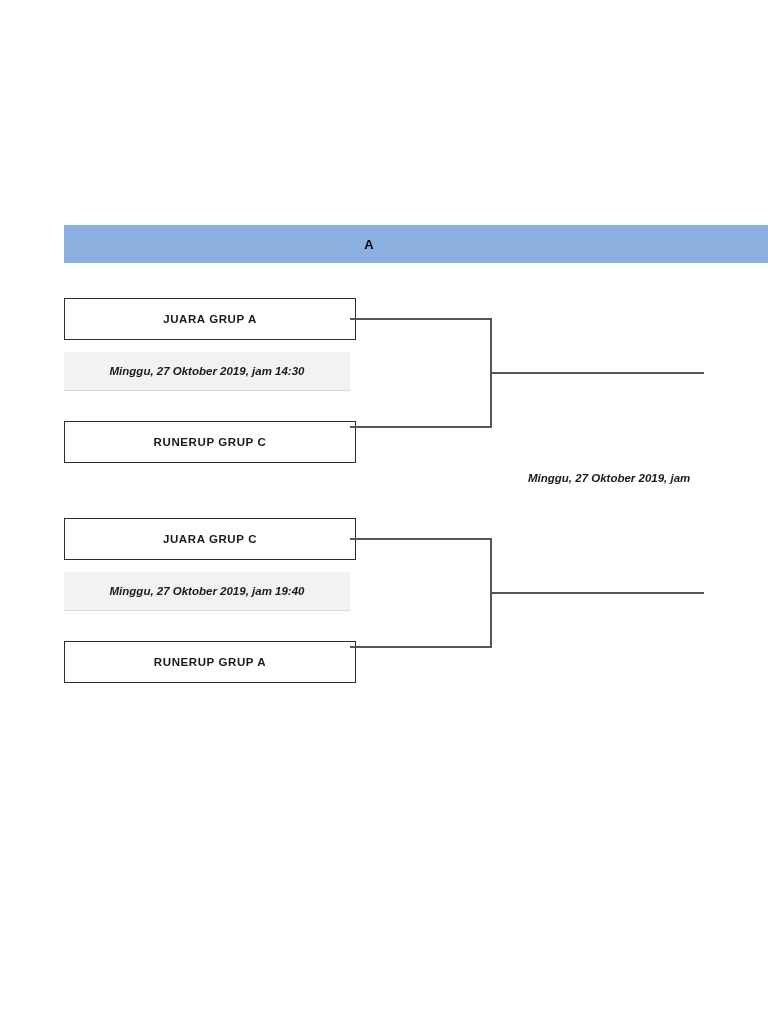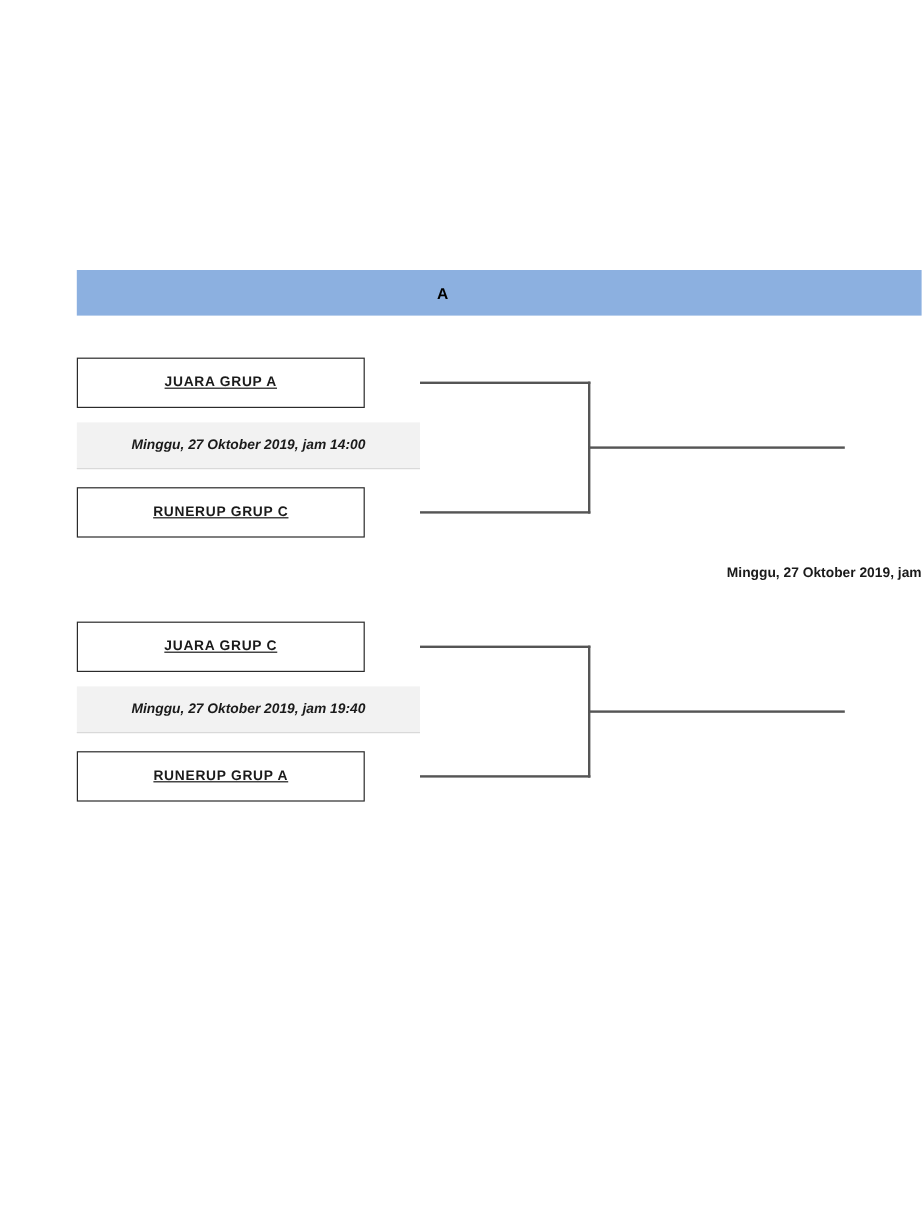--- a/index.html
+++ b/index.html
@@ -49,39 +49,38 @@
     left: 0;
     top: 0;
     width: 768px;
   }
   .bracket-group.group-1 { top: 298px; }
   .bracket-group.group-2 { top: 518px; }
 
   .team-box {
     position: absolute;
     left: 64px;
-    width: 240px;
+    width: 292px;
     height: 42px;
     box-sizing: border-box;
     border: 1.6px solid #2b2b2b;
     background: #ffffff;
     display: flex;
     align-items: center;
     justify-content: center;
-    text-decoration: underline;
   }
   .team-box .team-label {
     font-size: 11.5px;
     font-weight: bold;
     letter-spacing: 0.6px;
     color: #1a1a1a;
     white-space: nowrap;
   }
   .team-box.top { top: 0px; }
-  .team-box.bottom { top: 108px; }
+  .team-box.bottom { top: 123px; }
 
   .match-date-row {
     position: absolute;
     left: 64px;
     top: 54px;
     width: 286px;
     height: 39px;
     box-sizing: border-box;
     background: #f2f2f2;
     border-bottom: 1px solid #d9d9d9;
@@ -128,43 +127,43 @@
   }
 
   
   .final-date {
     position: absolute;
     left: 528px;
     top: 472px;
     width: 240px;
     font-size: 11.5px;
     font-weight: bold;
+    font-style: italic;
     color: #1a1a1a;
     white-space: nowrap;
     overflow: hidden;
-    text-align: right;
   }
 </style>
 </head>
 <body>
 
 <div class="page">
 
   <div class="header-bar">
     <span class="header-title">A</span>
   </div>
 
   <div class="bracket-group group-1">
 
     <div class="team-box top">
       <span class="team-label">JUARA GRUP A</span>
     </div>
 
     <div class="match-date-row">
-      <span class="match-date-label">Minggu, 27 Oktober 2019, jam 14:00</span>
+      <span class="match-date-label">Minggu, 27 Oktober 2019, jam 14:30</span>
     </div>
 
     <div class="team-box bottom">
       <span class="team-label">RUNERUP GRUP C</span>
     </div>
 
     <div class="connector conn-top"></div>
     <div class="connector conn-bottom"></div>
     <div class="connector conn-vertical"></div>
     <div class="connector conn-out"></div>

